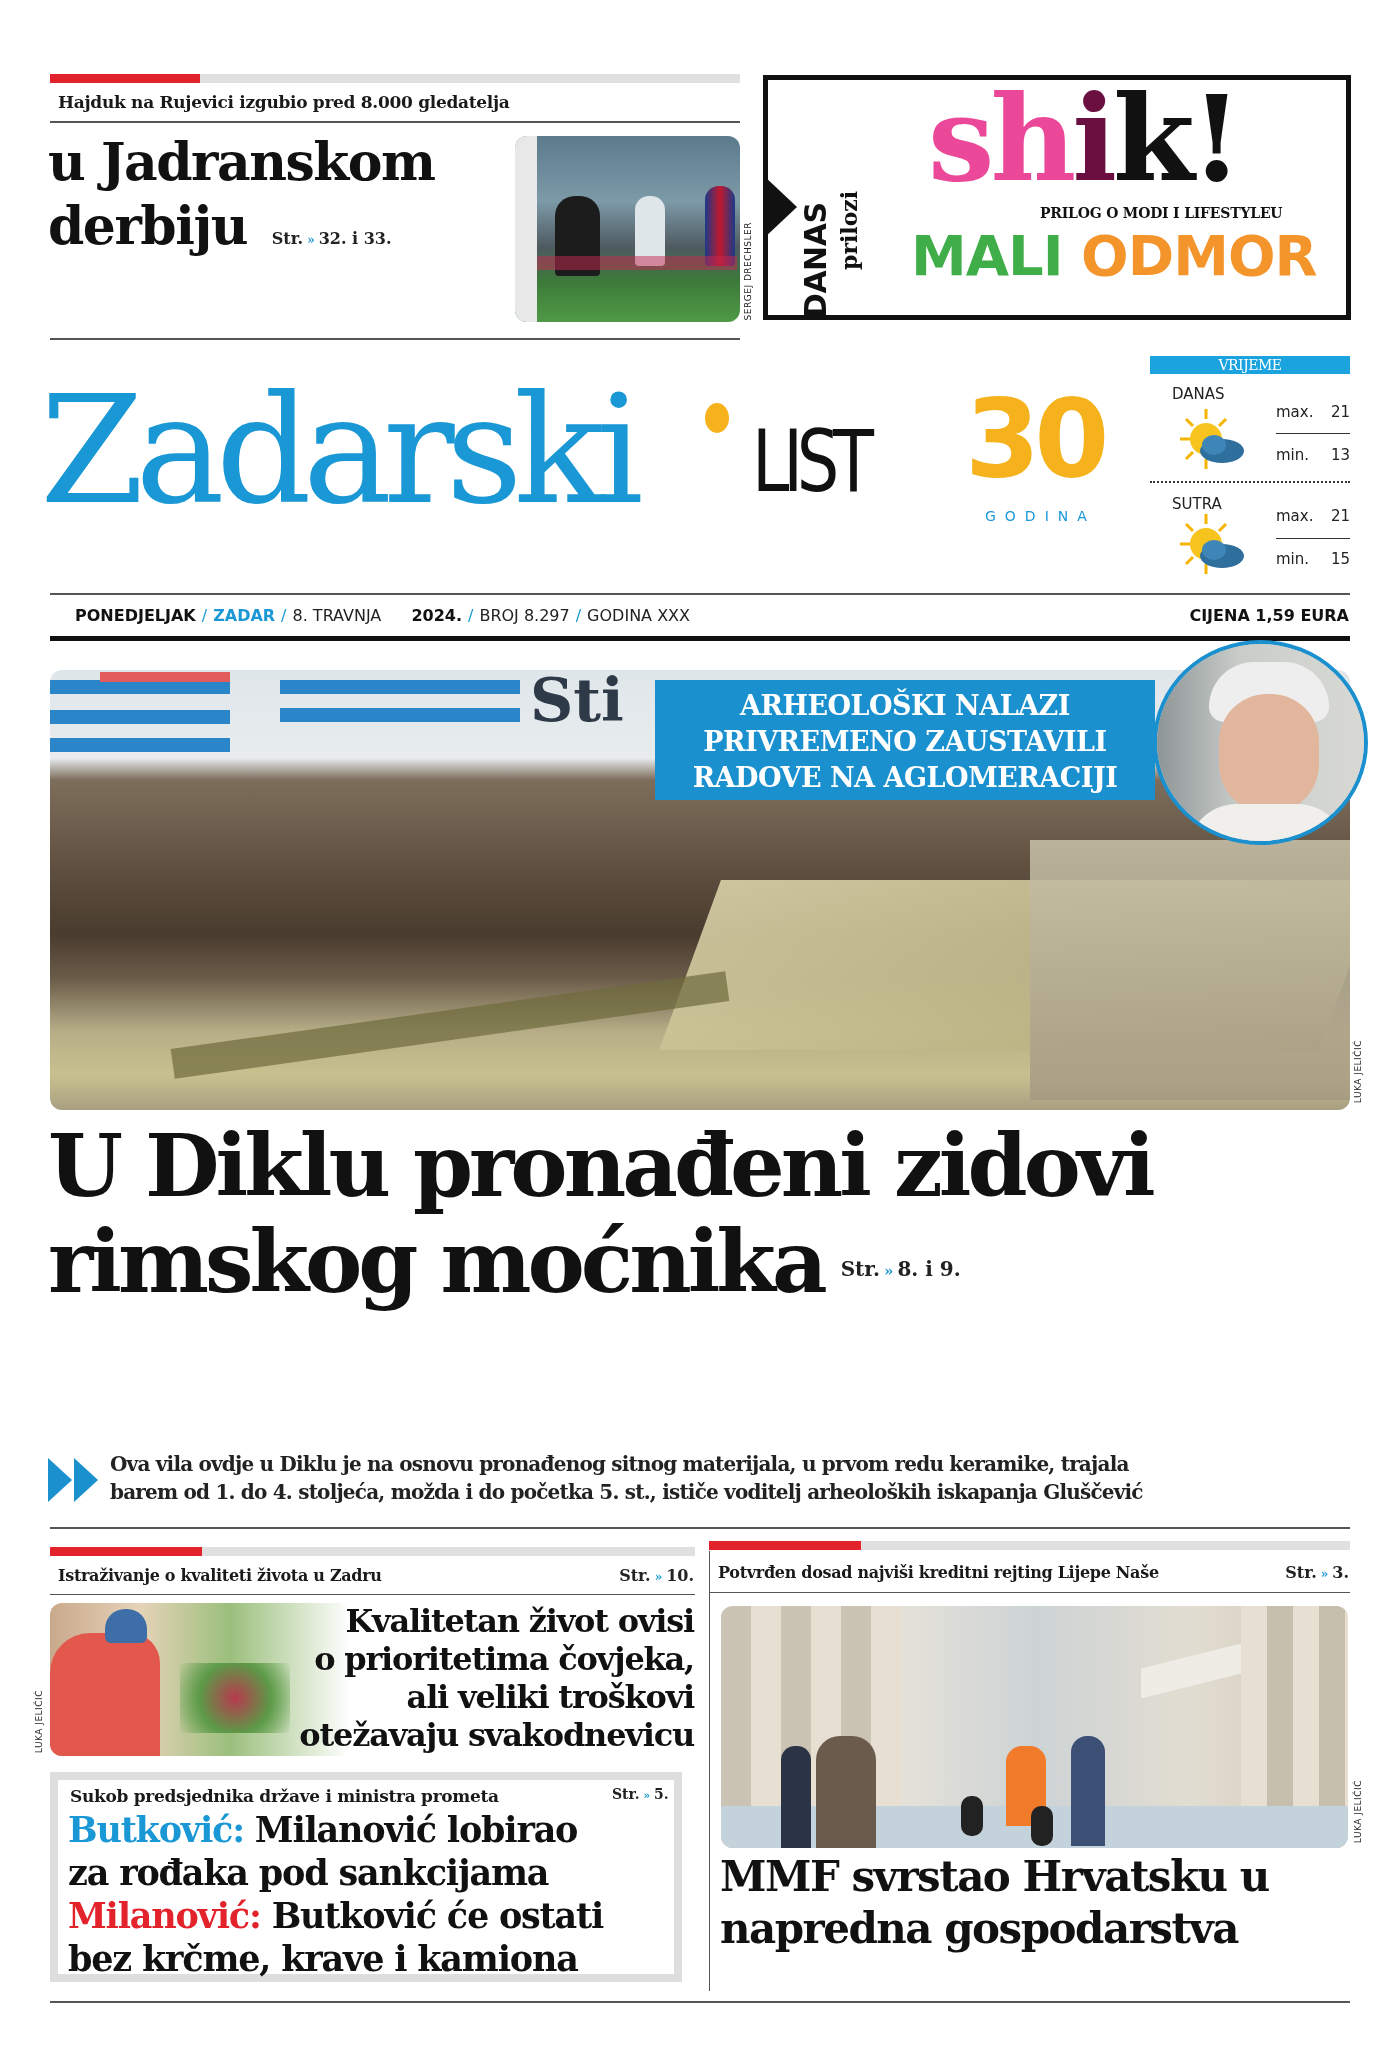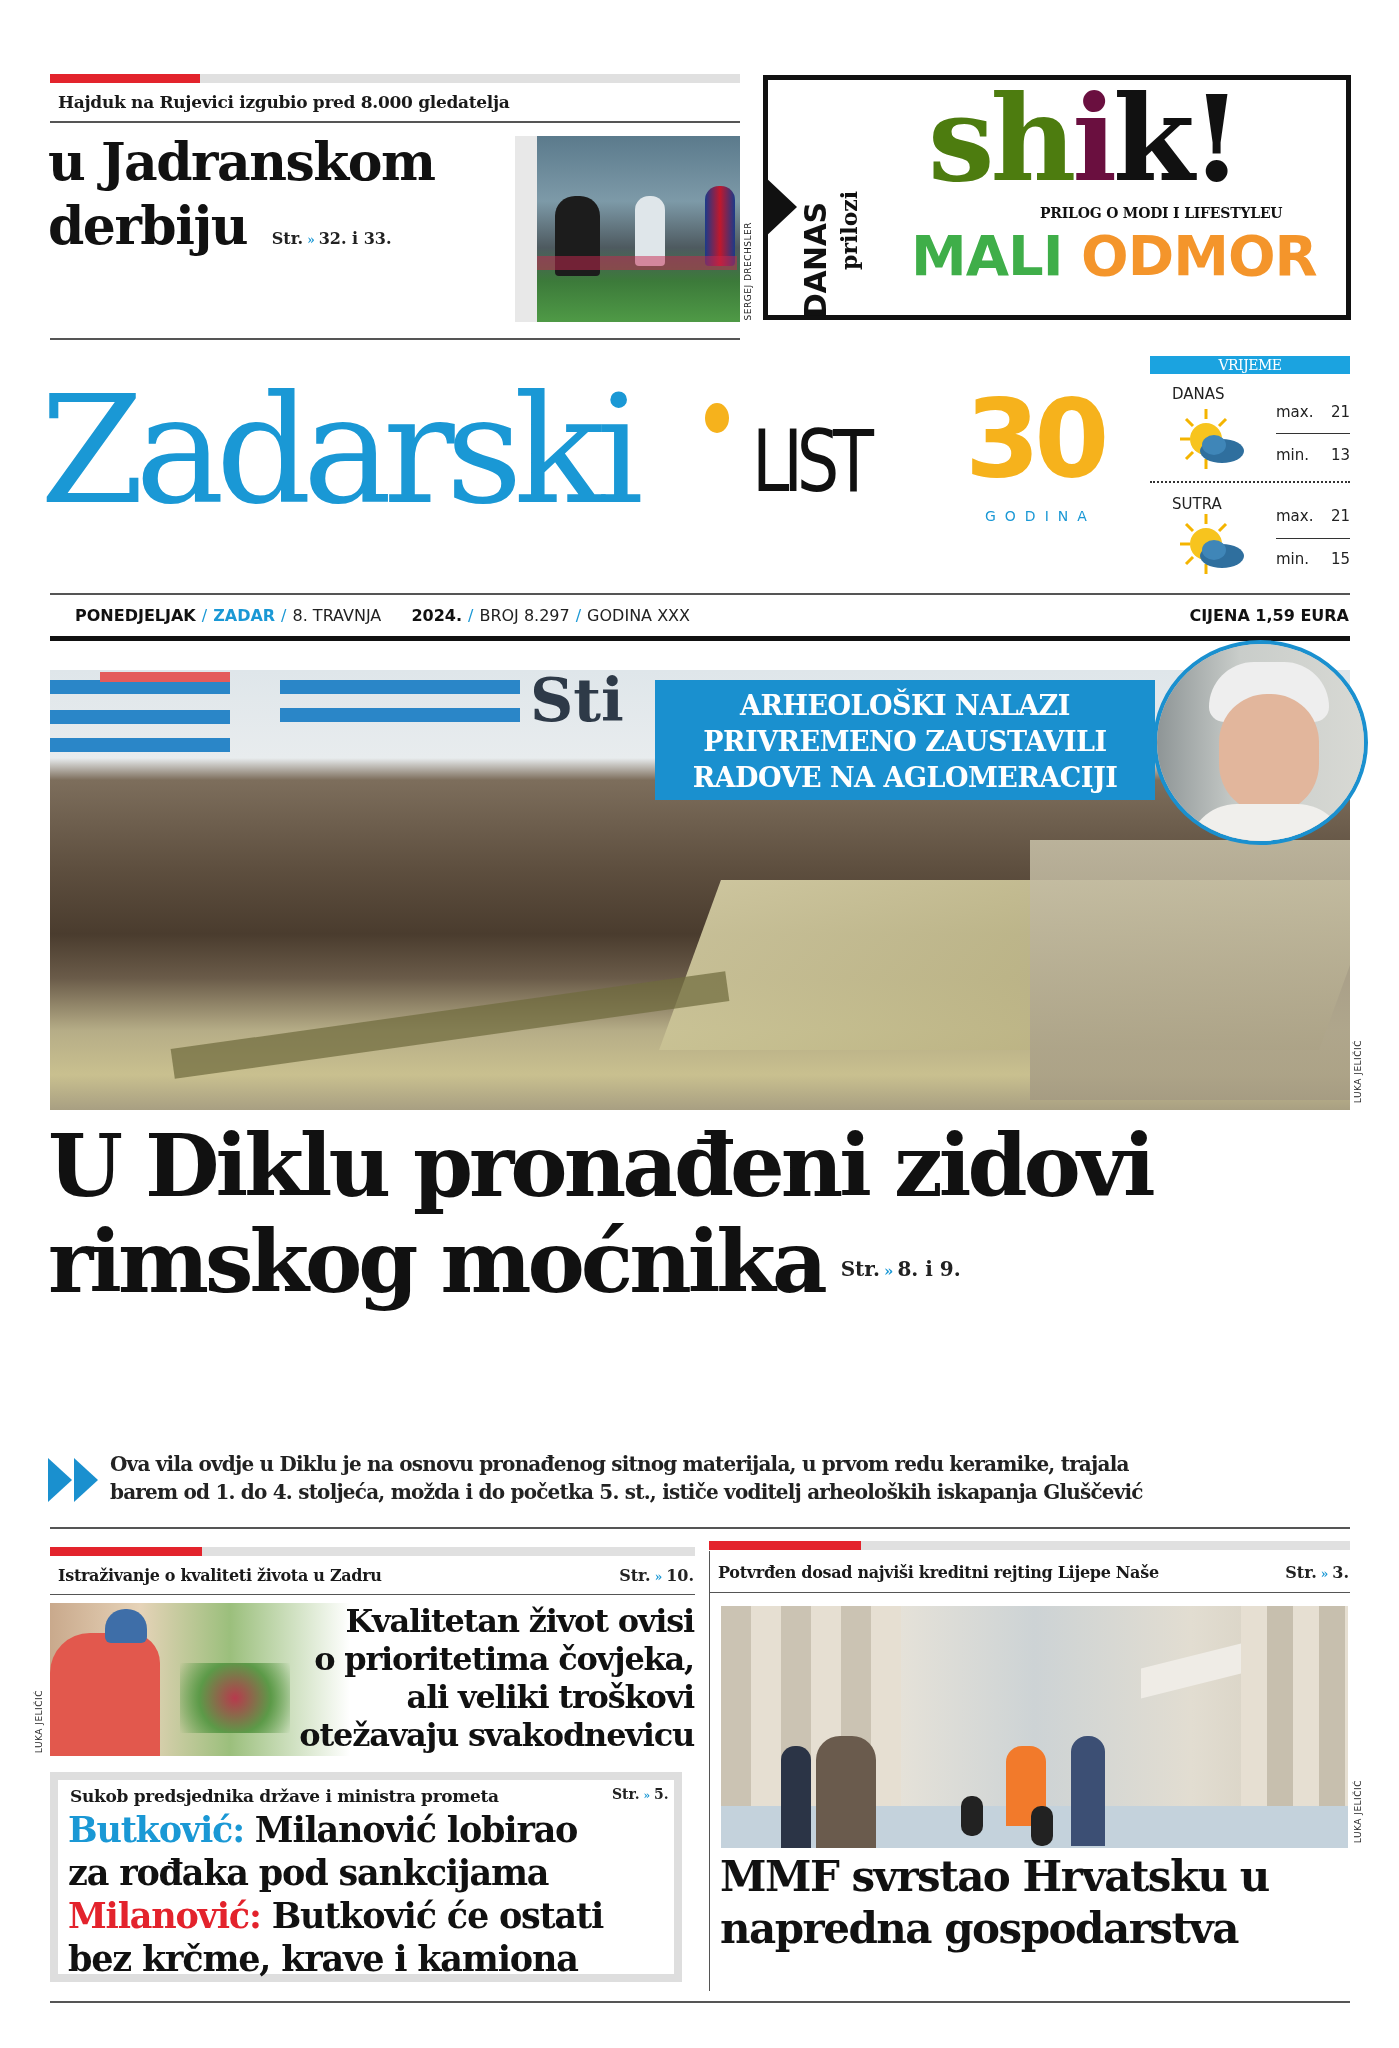--- a/index.html
+++ b/index.html
@@ -9,30 +9,30 @@
 
   
   .redbar { position: absolute; height: 9px; background: #e0e0e0; }
   .redbar .red { position: absolute; left: 0; top: 0; height: 100%; background: #e3232c; }
   .kicker { font-family: "DejaVu Serif", serif; font-weight: bold; color: #1a1a1a; letter-spacing: -0.3px; }
   .rule { position: absolute; background: #555; height: 2px; }
   .headline-slab { font-family: "DejaVu Serif", serif; font-weight: bold; color: #111; letter-spacing: -1.5px; }
   .str { font-family: "DejaVu Serif", serif; font-weight: bold; color: #222; }
   .str .arr { color: #1a98d5; font-size: 0.75em; margin: 0 4px; }
 
-  .photo { position: absolute; overflow: hidden; }
+  .photo { position: absolute; overflow: hidden; border-radius: 12px; }
   .credit { position: absolute; font-family: "DejaVu Sans", sans-serif; font-size: 10px; color: #222; writing-mode: vertical-rl; transform: rotate(180deg); letter-spacing: 0.5px; white-space: nowrap; }
 
   
   .supp { position: absolute; left: 763px; top: 75px; width: 588px; height: 245px; border: 5px solid #111; background: #fff; }
   .supp .tri { position: absolute; left: -5px; top: 95px; width: 0; height: 0; border-top: 32px solid transparent; border-bottom: 32px solid transparent; border-left: 34px solid #111; }
   .supp .danas { position: absolute; left: 30px; top: 48px; height: 190px; writing-mode: vertical-rl; transform: rotate(180deg); font-family: "DejaVu Sans", sans-serif; font-weight: bold; font-size: 30px; color: #111; letter-spacing: -0.5px; }
   .supp .prilozi { position: absolute; left: 68px; top: 60px; height: 130px; writing-mode: vertical-rl; transform: rotate(180deg); font-family: "DejaVu Serif", serif; font-weight: bold; font-size: 22px; color: #111; }
   .supp .shik { position: absolute; left: 160px; top: 0px; font-family: "DejaVu Serif", serif; font-weight: bold; font-size: 118px; letter-spacing: -4px; line-height: 1; }
-  .supp .shik .s1 { color: #4d7c0f; }
+  .supp .shik .s1 { color: #ec4899; }
   .supp .shik .s2 { color: #6a0f3f; }
   .supp .shik .s3 { color: #111; }
   .supp .shiksub { position: absolute; left: 272px; top: 125px; font-family: "DejaVu Serif", serif; font-weight: bold; font-size: 14px; color: #111; letter-spacing: -0.2px; }
   .supp .mali { position: absolute; left: 143px; top: 148px; font-family: "DejaVu Sans", sans-serif; font-weight: bold; font-size: 56px; letter-spacing: -1px; line-height: 1; }
   .supp .mali .g { color: #3fae49; }
   .supp .mali .o { color: #f4952b; }
 
   
   .mast-zad { position: absolute; left: 40px; top: 375px; font-family: "DejaVu Serif", serif; font-size: 150px; color: #1a98d5; letter-spacing: -9px; line-height: 1; }
   .mast-dot { position: absolute; left: 705px; top: 403px; width: 24px; height: 30px; border-radius: 50%; background: #f6b21c; }

